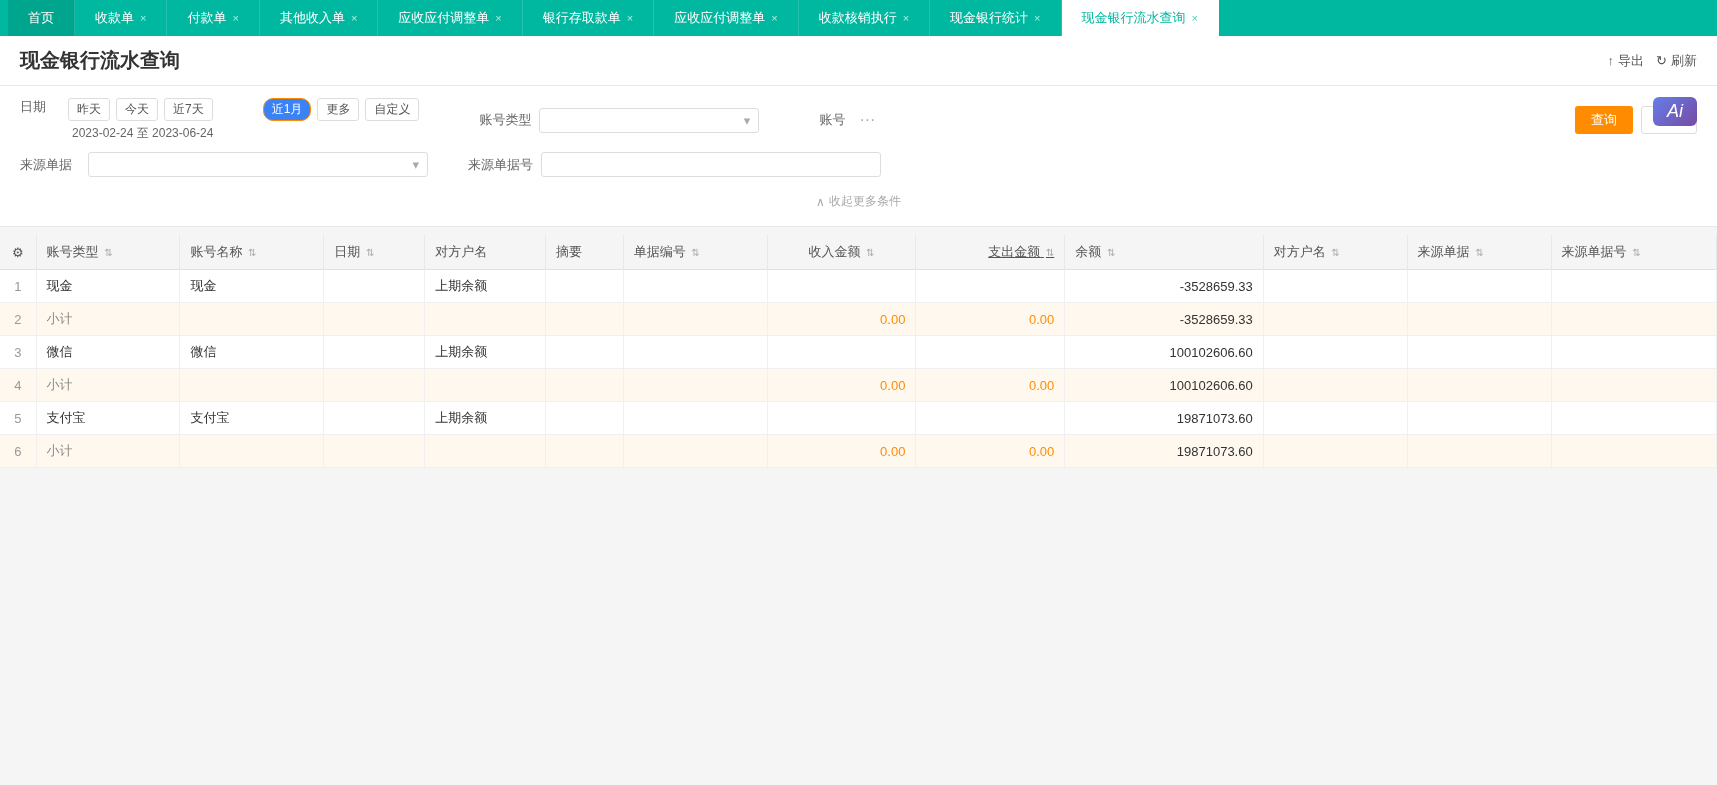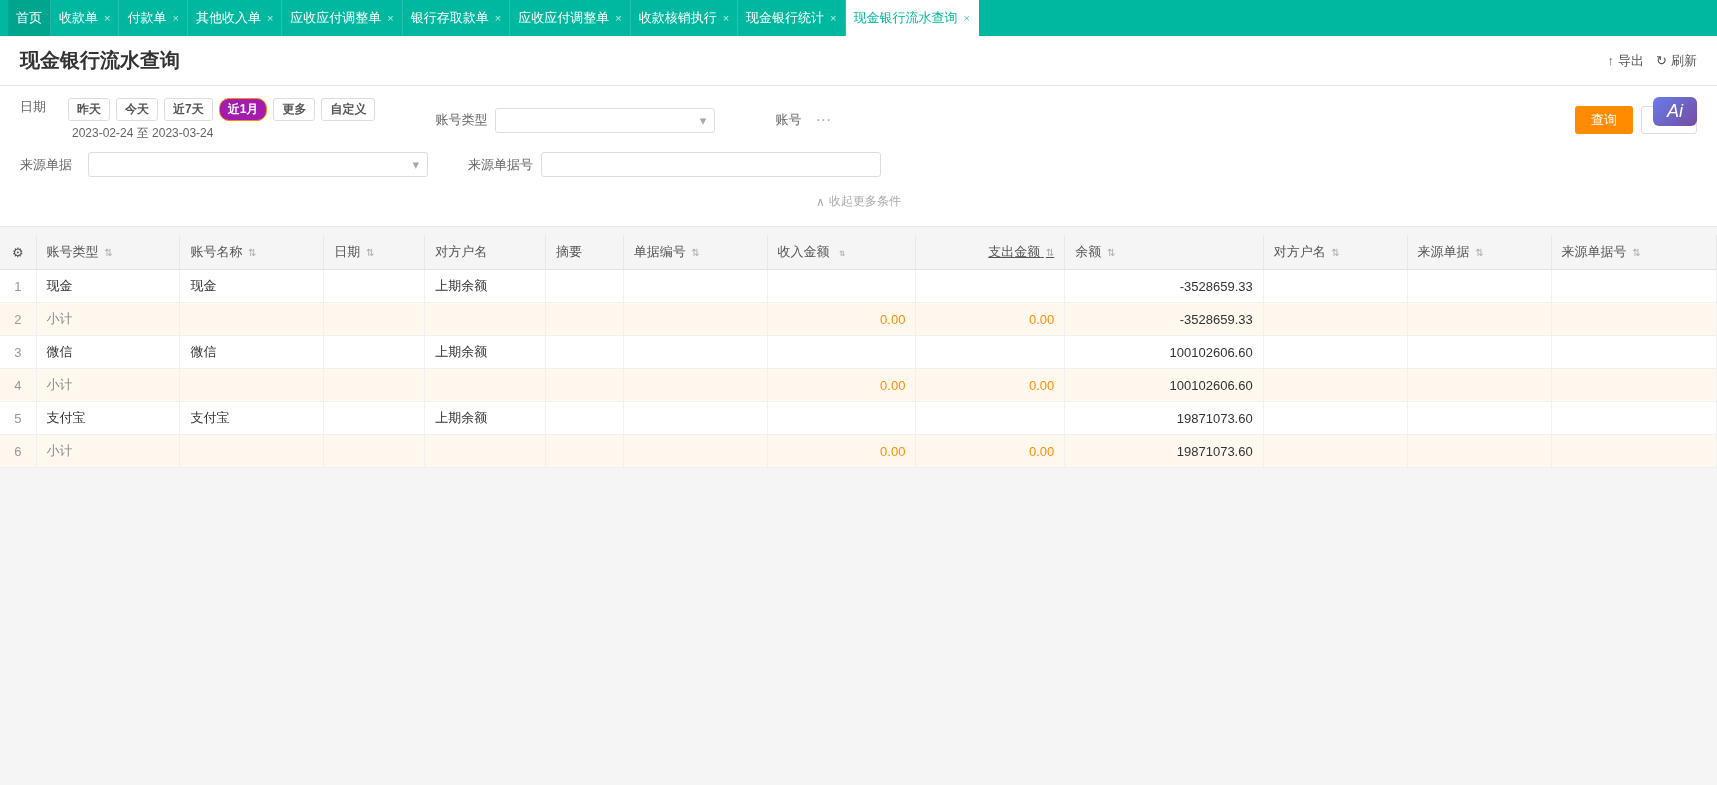--- a/index.html
+++ b/index.html
@@ -9,21 +9,21 @@
     .top-nav {
       background: #00b89f;
       display: flex;
       align-items: center;
       height: 36px;
       padding: 0 8px;
       overflow: hidden;
     }
     .nav-item {
       color: #fff;
-      padding: 0 8px;
+      padding: 0 20px;
       height: 36px;
       display: flex;
       align-items: center;
       white-space: nowrap;
       cursor: pointer;
       font-size: 13px;
       border-right: 1px solid rgba(255,255,255,0.15);
     }
     .nav-item.home { background: rgba(0,0,0,0.1); }
     .nav-item.active { background: #fff; color: #00b89f; }
@@ -65,27 +65,27 @@
     .filter-label { color: #666; white-space: nowrap; min-width: 40px; }
     .filter-date-options { display: flex; gap: 6px; align-items: center; }
     .date-btn {
       padding: 2px 8px;
       border: 1px solid #ddd;
       border-radius: 3px;
       background: #fff;
       cursor: pointer;
       font-size: 12px;
       color: #555;
-      font-weight: bold;
     }
     .date-btn.active {
-      background: #a21caf;
+      background: #3b82f6;
       border-color: #ff8c00;
       color: #fff;
       border-radius: 10px;
+      margin-left: 44px;
     }
     .date-range { font-size: 12px; color: #666; margin-left: 4px; }
     .filter-select {
       display: flex; align-items: center; gap: 4px;
       border: 1px solid #ddd; border-radius: 3px;
       padding: 4px 8px; min-width: 200px; cursor: pointer;
       background: #fff; color: #555;
     }
     .filter-select .arrow { margin-left: auto; color: #aaa; }
     .filter-input {
@@ -224,21 +224,21 @@
       <span class="filter-label">日期</span>
       <div style="display:flex;flex-direction:column;gap:4px;">
         <div class="filter-date-options">
           <button class="date-btn">昨天</button>
           <button class="date-btn">今天</button>
           <button class="date-btn">近7天</button>
           <button class="date-btn active">近1月</button>
           <button class="date-btn">更多</button>
           <button class="date-btn">自定义</button>
         </div>
-        <span class="date-range">2023-02-24 至 2023-03-24</span>
+        <span class="date-range">2023-02-24 至 2023-06-24</span>
       </div>
     </div>
 
     <div style="display:flex;align-items:center;gap:8px;margin-left:40px;">
       <span class="filter-label">账号类型</span>
       <div class="filter-select" style="min-width:220px;">
         <span></span>
         <span class="arrow">▾</span>
       </div>
     </div>
@@ -296,21 +296,21 @@
         <th>
           <span>对方户名</span>
         </th>
         <th>
           <span>摘要</span>
         </th>
         <th>
           <span>单据编号</span>
           <span class="sort-icon">⇅</span>
         </th>
-        <th style="text-align:left;min-width:90px;font-family:Liberation Mono, monospace;">
+        <th style="text-align:center;min-width:90px;">
           <span>收入金额</span>
           <span class="sort-icon">⇅</span>
         </th>
         <th style="text-align:right;min-width:90px;text-decoration:underline;">
           <span>支出金额</span>
           <span class="sort-icon">⇅</span>
         </th>
         <th style="text-align:left;min-width:120px;">
           <span>余额</span>
           <span class="sort-icon">⇅</span>

